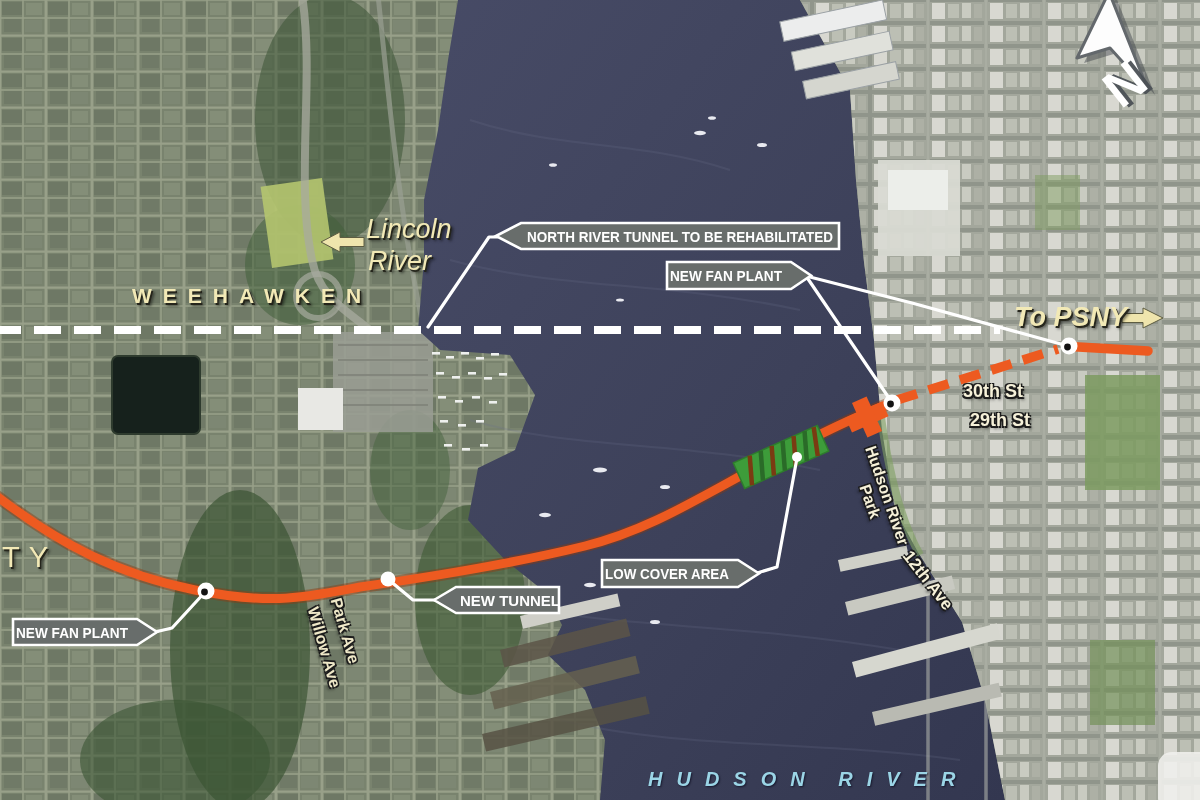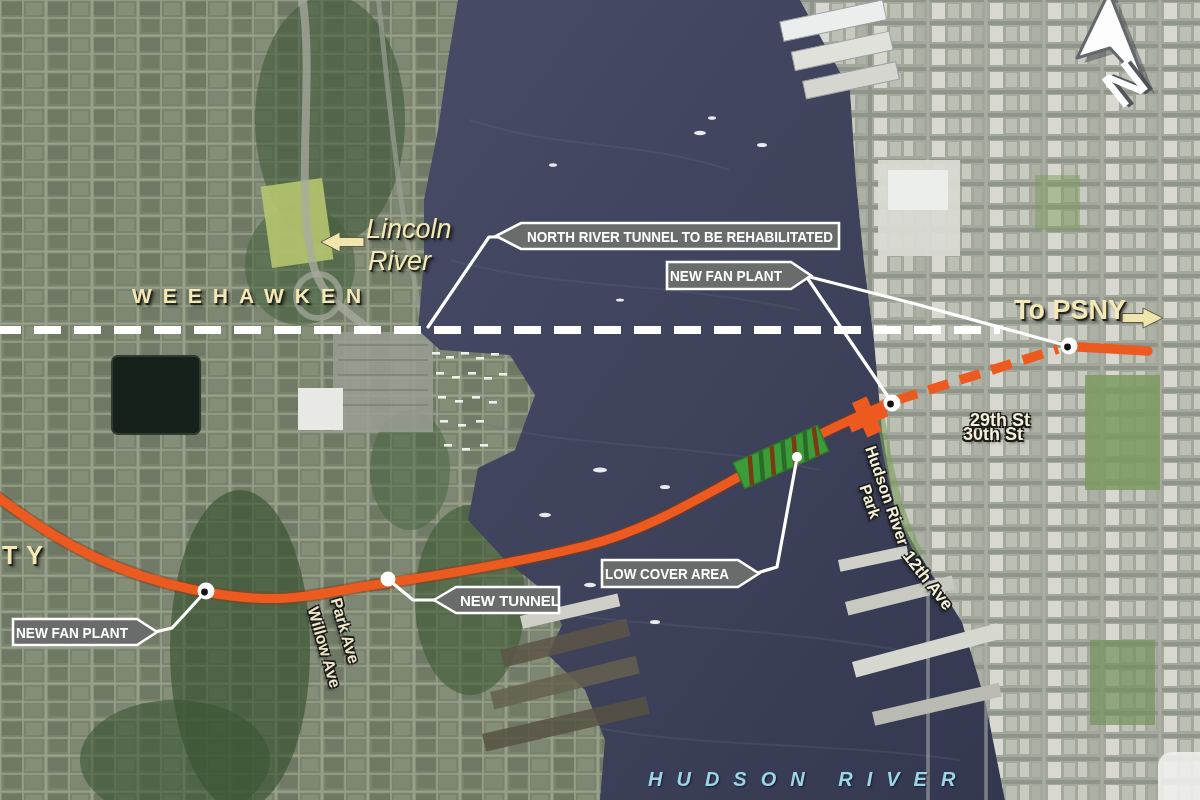--- a/index.html
+++ b/index.html
@@ -6,21 +6,21 @@
   #stage{position:relative;width:1200px;height:800px;overflow:hidden;
          font-family:"Liberation Sans",sans-serif;background:#79836e;}
   #stage svg{position:absolute;left:0;top:0;}
   .place{position:absolute;white-space:nowrap;
          color:#f2e9b6;
          text-shadow:1.5px 1.5px 0 rgba(35,35,25,.95), 3px 3px 3px rgba(0,0,0,.55);}
   .cream-big{font-size:36px;font-weight:bold;letter-spacing:17px;}
   .weehawken{font-size:21px;font-weight:bold;letter-spacing:11px;}
   .lincoln{font-size:27px;font-style:italic;}
   .psny{font-size:27px;font-weight:bold;}
-  .ty{font-size:25px;font-weight:bold;letter-spacing:9px;}
+  .ty{font-size:29px;font-weight:normal;letter-spacing:9px;}
   .outlined{color:#f6f1d9;
     text-shadow:-1.5px -1.5px 0 #1c1c1c,1.5px -1.5px 0 #1c1c1c,
                 -1.5px 1.5px 0 #1c1c1c,1.5px 1.5px 0 #1c1c1c,2px 3px 3px rgba(0,0,0,.5);}
   .st{font-size:18px;font-weight:bold;}
   .rot{transform-origin:0 0;font-weight:bold;}
   .hrp{font-size:16px;width:118px;text-align:center;line-height:1.15;transform:rotate(71deg);}
   .ave12{font-size:17px;transform:rotate(52deg);}
   .njst{font-size:16px;transform:rotate(74deg);color:#efe8c8;}
   .hudriver{font-size:20px;font-weight:bold;font-style:italic;letter-spacing:14px;
             color:#9bd5e6;text-shadow:1px 1px 2px rgba(0,0,20,.6);}
@@ -235,25 +235,25 @@
 
     <rect x="1158" y="752" width="80" height="60" rx="14" fill="#f0f0ec" opacity="0.9"></rect>
   </svg>
 
   <div class="place weehawken" style="left:92px;top:284px;padding-left:40px;">WEEHAWKEN</div>
 
   <div class="place lincoln" style="left:366px;top:214px;">Lincoln</div>
   <div class="place lincoln" style="left:368px;top:246px;">River</div>
 
 
-  <div class="place psny" style="left:1014px;top:295px;">To PSNY</div>
+  <div class="place psny" style="left:1014px;top:302px;font-style:italic;">To PSNY</div>
 
   <div class="place ty" style="left:2px;top:541px;">TY</div>
 
-  <div class="place outlined st" style="left:963px;top:381px;margin-top:43px;">30th St</div>
+  <div class="place outlined st" style="left:963px;top:381px;">30th St</div>
   <div class="place outlined st" style="left:970px;top:410px;">29th St</div>
 
   <div class="place outlined rot hrp" style="left:876px;top:437px;">
     <div>Hudson River</div>
     <div>Park</div>
   </div>
 
   <div class="place outlined rot ave12" style="left:914px;top:547px;">12th Ave</div>
 
   <div class="place outlined rot njst" style="left:344px;top:596px;">Park Ave</div>

